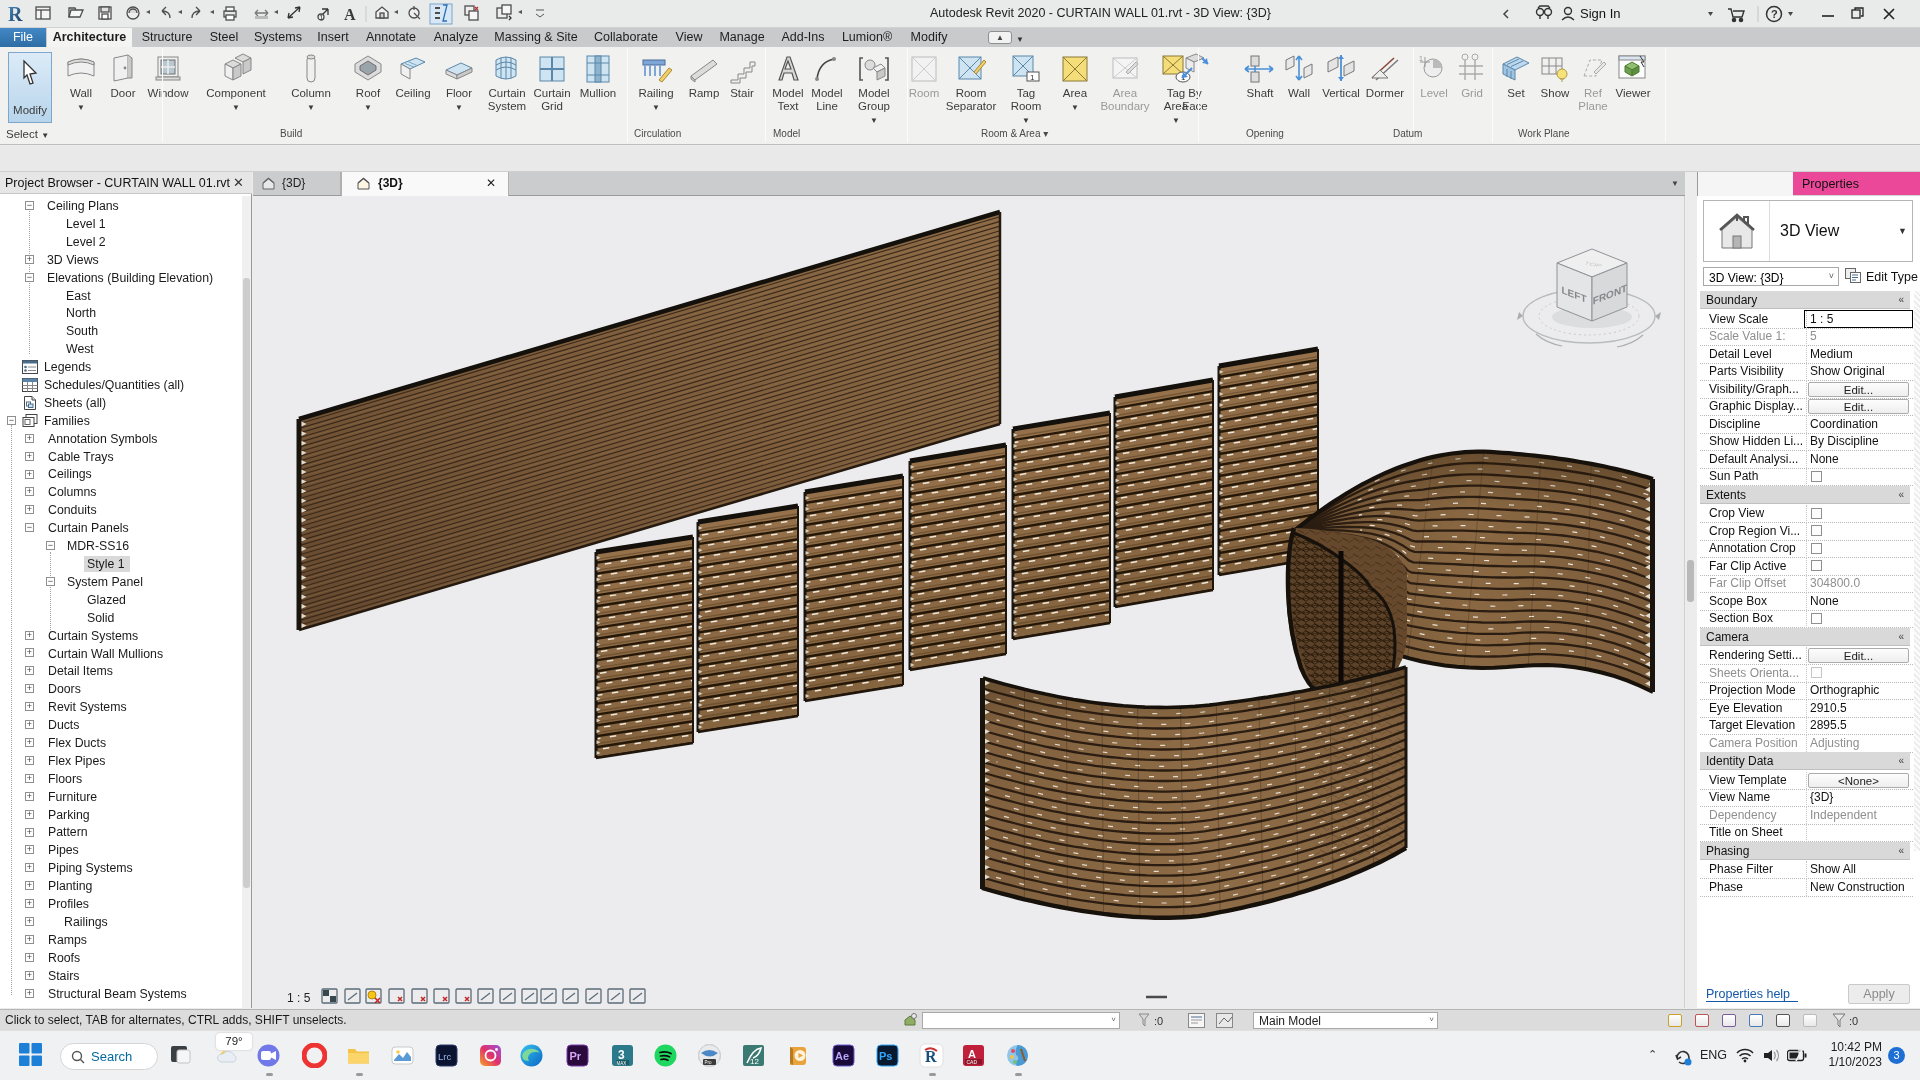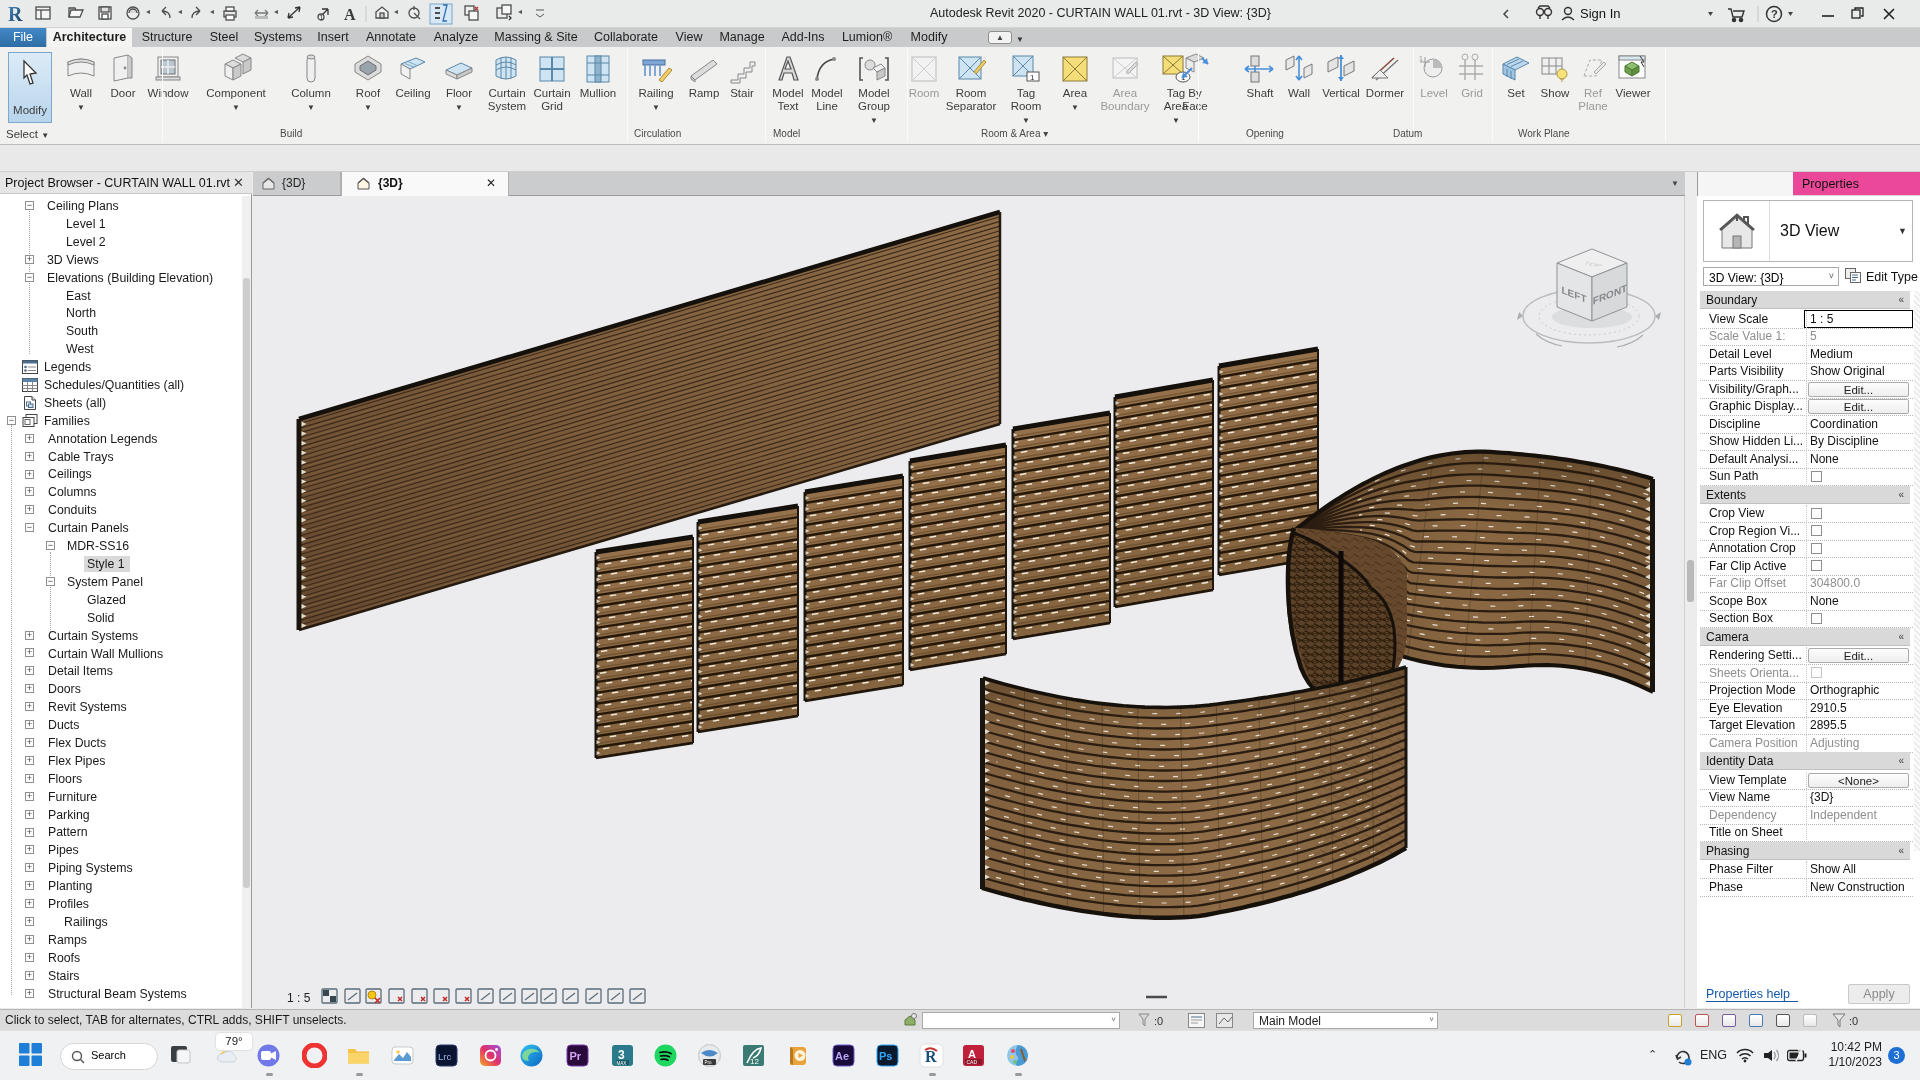--- a/index.html
+++ b/index.html
@@ -407,21 +407,21 @@
   </svg>
 <div class="trow" style="left:44px;top:395px">Sheets (all)</div>
 <div class="ebox" style="left:7px;top:416px">−</div>
 <svg class="abs" style="left:22px;top:413.79999999999995px" width="16" height="14" viewBox="0 0 16 14">
     <rect x="4" y="0.5" width="11" height="9" fill="#fff" stroke="#444"></rect>
     <rect x="1" y="3.5" width="11" height="9" fill="#fff" stroke="#444"></rect>
     <rect x="3" y="5.5" width="5" height="5" fill="none" stroke="#666"></rect>
   </svg>
 <div class="trow" style="left:44px;top:413px">Families</div>
 <div class="ebox" style="left:25px;top:434px">+</div>
-<div class="trow" style="left:48px;top:431px">Annotation Legends</div>
+<div class="trow" style="left:48px;top:431px">Annotation Symbols</div>
 <div class="ebox" style="left:25px;top:452px">+</div>
 <div class="trow" style="left:48px;top:449px">Cable Trays</div>
 <div class="ebox" style="left:25px;top:470px">+</div>
 <div class="trow" style="left:48px;top:466px">Ceilings</div>
 <div class="ebox" style="left:25px;top:487px">+</div>
 <div class="trow" style="left:48px;top:484px">Columns</div>
 <div class="ebox" style="left:25px;top:505px">+</div>
 <div class="trow" style="left:48px;top:502px">Conduits</div>
 <div class="ebox" style="left:25px;top:523px">−</div>
 <div class="trow" style="left:48px;top:520px">Curtain Panels</div>
@@ -1617,21 +1617,21 @@
     <rect x="0" y="0" width="10.5" height="10.5" fill="#1d7fd6" rx="1"></rect>
     <rect x="12.5" y="0" width="10.5" height="10.5" fill="#1d7fd6" rx="1"></rect>
     <rect x="0" y="12.5" width="10.5" height="10.5" fill="#1d7fd6" rx="1"></rect>
     <rect x="12.5" y="12.5" width="10.5" height="10.5" fill="#1d7fd6" rx="1"></rect>
   </svg>
 <div class="abs" style="left:60px;top:1043px;width:98px;height:27px;background:#fff;border:1px solid #d5d5d5;border-radius:14px">
     <svg class="abs" style="left:10px;top:6px" width="14" height="14" viewBox="0 0 14 14">
       <circle cx="6" cy="6" r="4.5" fill="none" stroke="#555" stroke-width="1.4"></circle>
       <line x1="9.5" y1="9.5" x2="13" y2="13" stroke="#555" stroke-width="1.4"></line>
     </svg>
-    <span style="position:absolute;left:30px;top:5px;font-size:11px;color:#000000">Search</span>
+    <span style="position:absolute;left:30px;top:5px;font-size:13px;color:#0369a1">Search</span>
   </div>
 <div class="tico" style="left:168px"><svg width="25" height="25" viewBox="0 0 25 25">
       <rect x="3" y="3" width="16" height="16" fill="#3a3f44" rx="2"></rect>
       <rect x="9" y="7" width="13" height="13" fill="#f5f6f7" stroke="#c4c4c4" rx="2"></rect>
     </svg></div>
 <div class="abs" style="left:216px;top:1033px;width:36px;height:17px;background:#fff;border-radius:4px;box-shadow:0 0 2px #bbb;font-size:11.5px;color:#222;text-align:center;line-height:16px">79°</div>
 <div class="tico" style="left:216px"><svg width="25" height="25" viewBox="0 0 25 25">
       <circle cx="9" cy="13" r="5" fill="#fdc94c"></circle>
       <path d="M6 19 a5 4 0 0 1 1 -8 a6 5 0 0 1 11 1 a4 4 0 0 1 0 7 Z" fill="#e8eef4" stroke="#c9d4de"></path>
     </svg></div>

